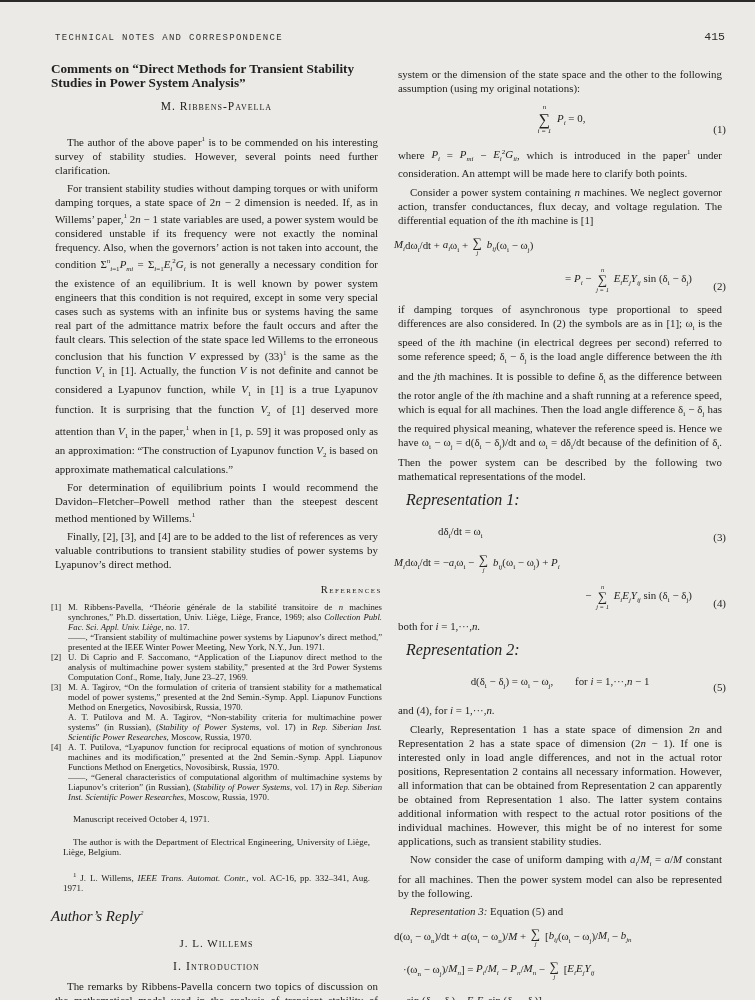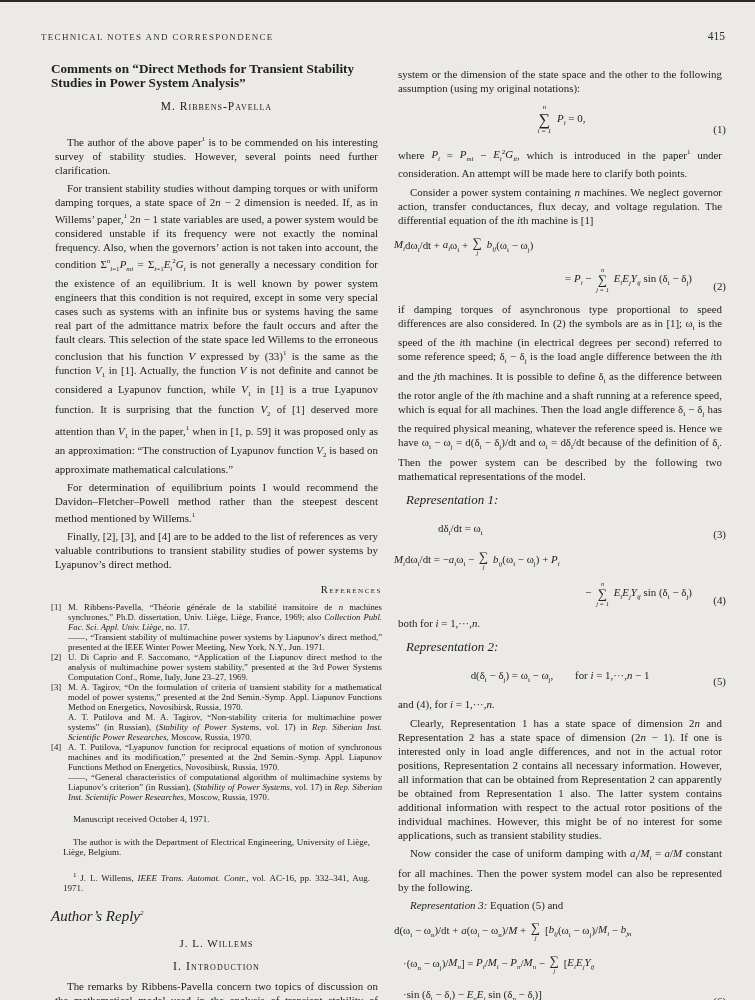--- a/index.html
+++ b/index.html
@@ -1,33 +1,33 @@
 <!DOCTYPE html>
 <html><head>
 <meta charset="utf-8">
 <title>Technical Notes and Correspondence</title>
 <style>
   html,body{margin:0;padding:0;background:#b0afab;}
   .page{position:relative;width:755px;height:1000px;margin:0 auto;background:#ebeae6;overflow:hidden;
         font-family:"Liberation Serif","DejaVu Serif",serif;color:#222;}
   .top-edge{position:absolute;left:0;top:0;width:100%;height:2px;background:#2a2a2a;}
-  .runhead{position:absolute;left:41px;right:30px;top:30px;display:flex;justify-content:space-between;align-items:baseline;}
+  .runhead{position:absolute;left:55px;right:30px;top:30px;display:flex;justify-content:space-between;align-items:baseline;font-family:Liberation Mono, monospace;}
   .runhead .rh{font-size:9px;letter-spacing:1.3px;color:#333;}
   .runhead .pn{font-size:11.5px;color:#2a2a2a;}
 
   .col{position:absolute;top:60px;width:331px;}
   .col-left{left:51px;}
   .col-right{left:394px;top:63px;width:332px;}
 
   .art-title{font-size:13.2px;font-weight:bold;line-height:14px;margin:2px 0 10px 0;}
   .art-author{text-align:center;font-variant:small-caps;letter-spacing:1px;font-size:11.5px;margin:4px 0 20px 0;}
 
   p.body{font-size:10.9px;line-height:14.1px;text-align:justify;margin:4px;text-indent:12px;}
   p.noindent{text-indent:0;}
-  p.rep{font-style:italic;text-indent:12px;margin-top:10px;font-size:13px;line-height:14.1px;}
+  p.rep{font-style:italic;text-indent:12px;margin-top:10px;font-size:16px;line-height:14.1px;}
 
   .refs-heading{text-align:right;font-variant:small-caps;letter-spacing:1.5px;font-size:10.5px;margin:13px 0 7px 0;}
   .ref-row{display:flex;font-size:8.7px;line-height:10px;text-align:justify;}
   .ref-label{flex:0 0 17px;}
   .ref-text{flex:1;}
 
   .fnblock{margin-top:11px;}
   .fn{font-size:9px;line-height:10.4px;text-align:justify;margin:12px;text-indent:10px;}
 
   .reply-title{font-style:italic;font-size:15px;margin:15px 0 0 0;}

